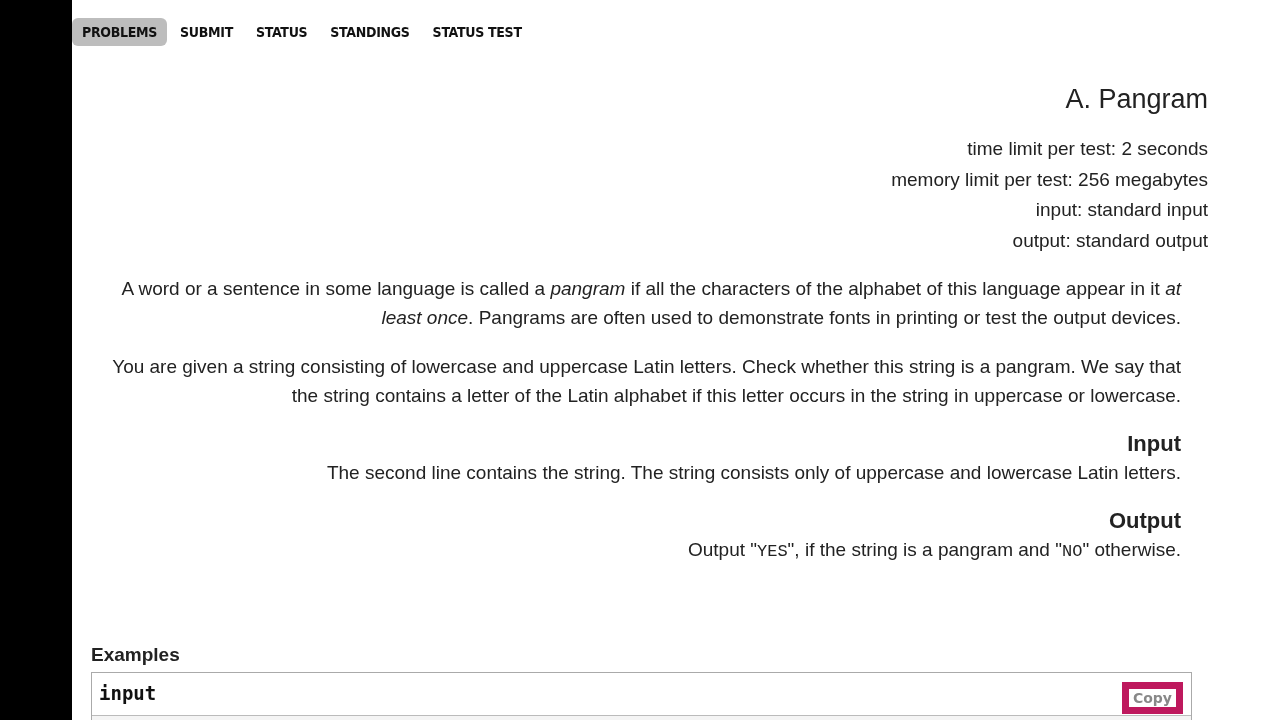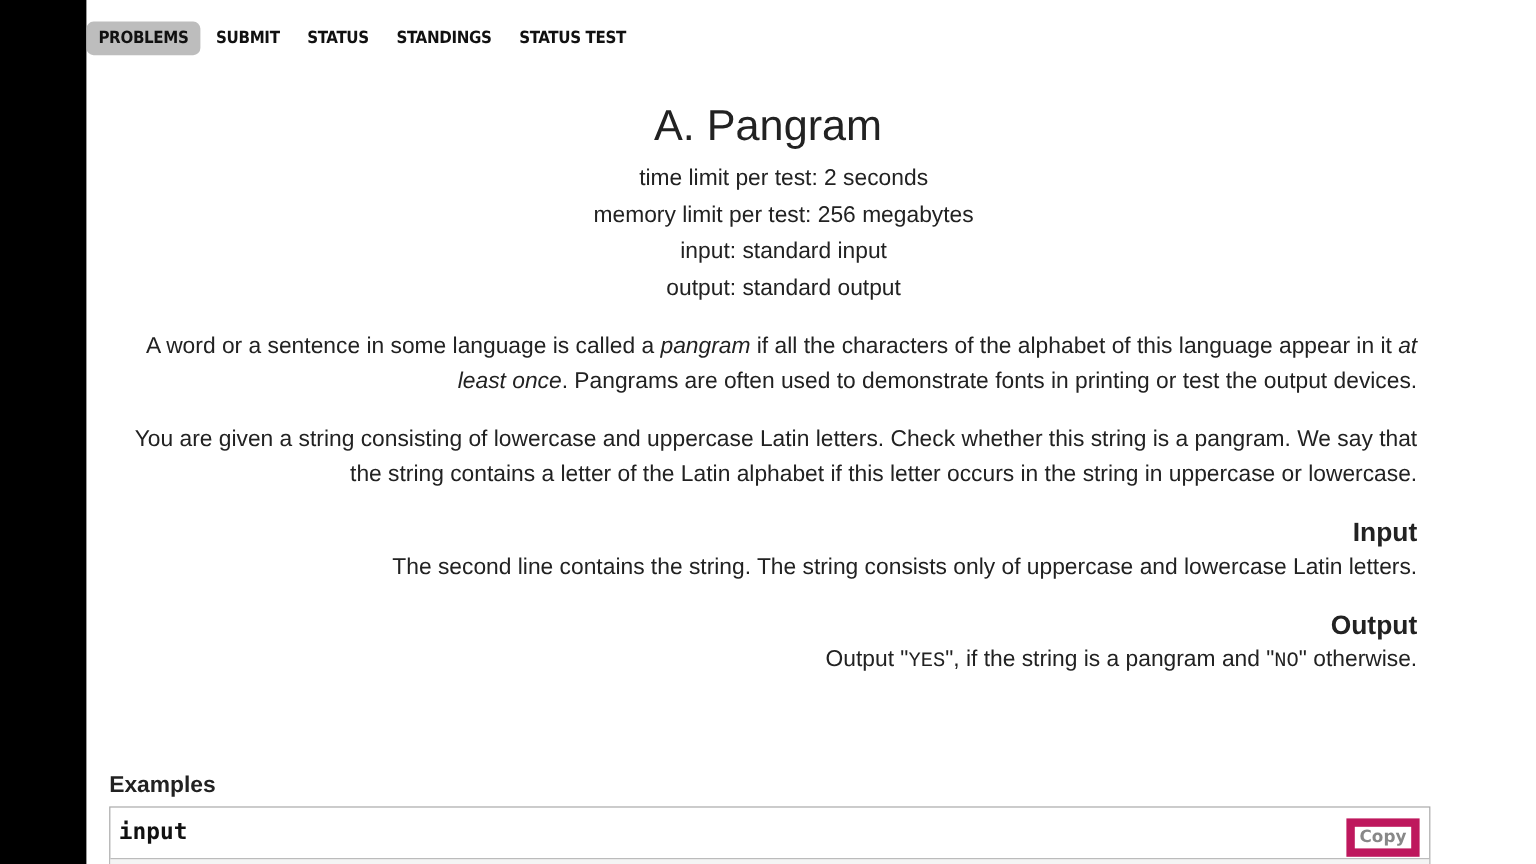--- a/index.html
+++ b/index.html
@@ -20,25 +20,25 @@
   .nav-item {
     font-family:"DejaVu Sans Condensed","DejaVu Sans", sans-serif;
     font-stretch:condensed;
     font-size:14px; font-weight:bold; color:#111;
     padding:6px 10px; margin-right:3px; border-radius:6px;
     letter-spacing:-0.3px; cursor:pointer;
   }
   .nav-item.active { background:#bdbdbd; }
   .title {
     position:absolute; left:0; width:1136px; top:84px;
-    text-align:center; font-size:36px; color:#222;
+    text-align:right; font-size:27px; color:#222;
   }
   .meta {
     position:absolute; left:0; width:1136px; top:134px;
-    text-align:center; font-size:19px; line-height:30.7px; color:#222;padding-left:13px;
+    text-align:right; font-size:19px; line-height:30.7px; color:#222;
   }
   .content {
     position:absolute; left:19px; top:274px; width:1090px;
     font-size:19px; line-height:29px; color:#222;text-align:right;
   }
   .content p { margin:0 0 20px 0; }
   .section-title { font-weight:bold; font-size:22px; line-height:28px; margin-top:2px; }
   .math { font-family:"Liberation Serif","DejaVu Serif", serif; font-size:21px; }
   .math i { font-style:italic; }
   .mono { font-family:"Liberation Mono","DejaVu Sans Mono", monospace; font-size:17px; }

